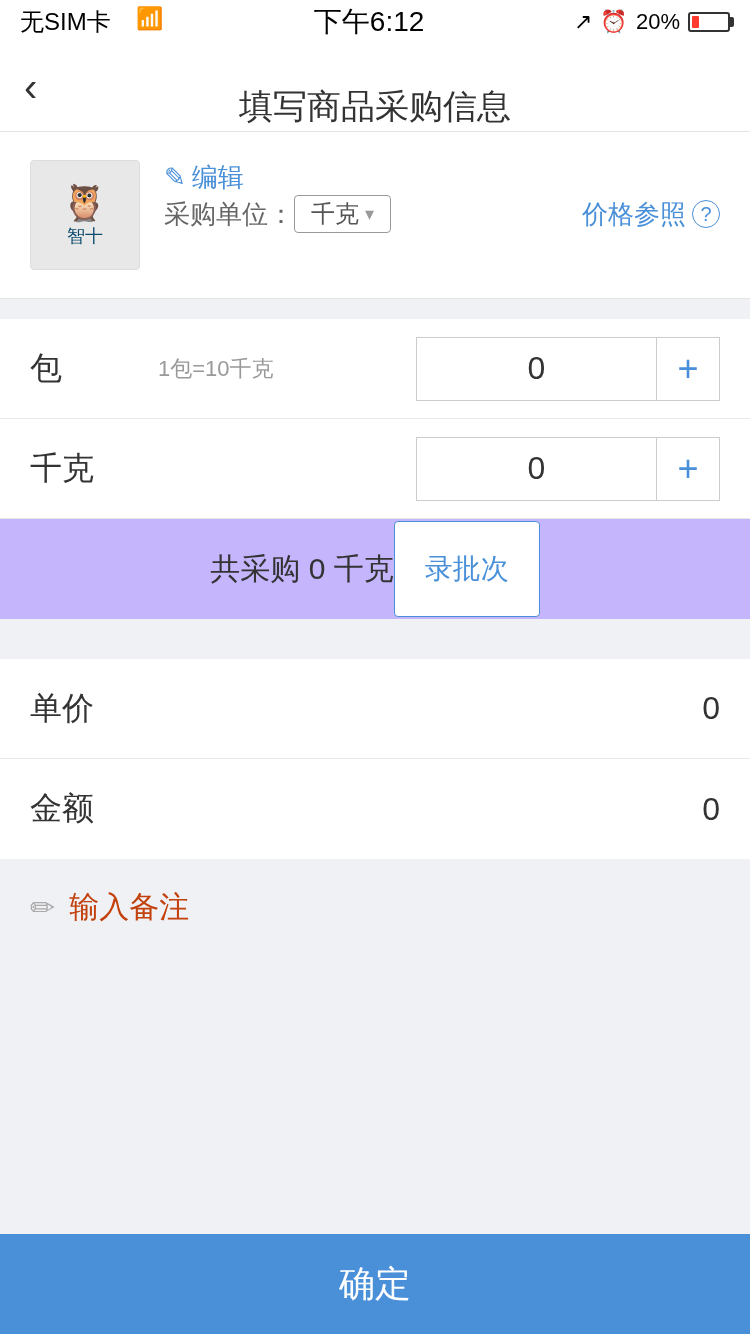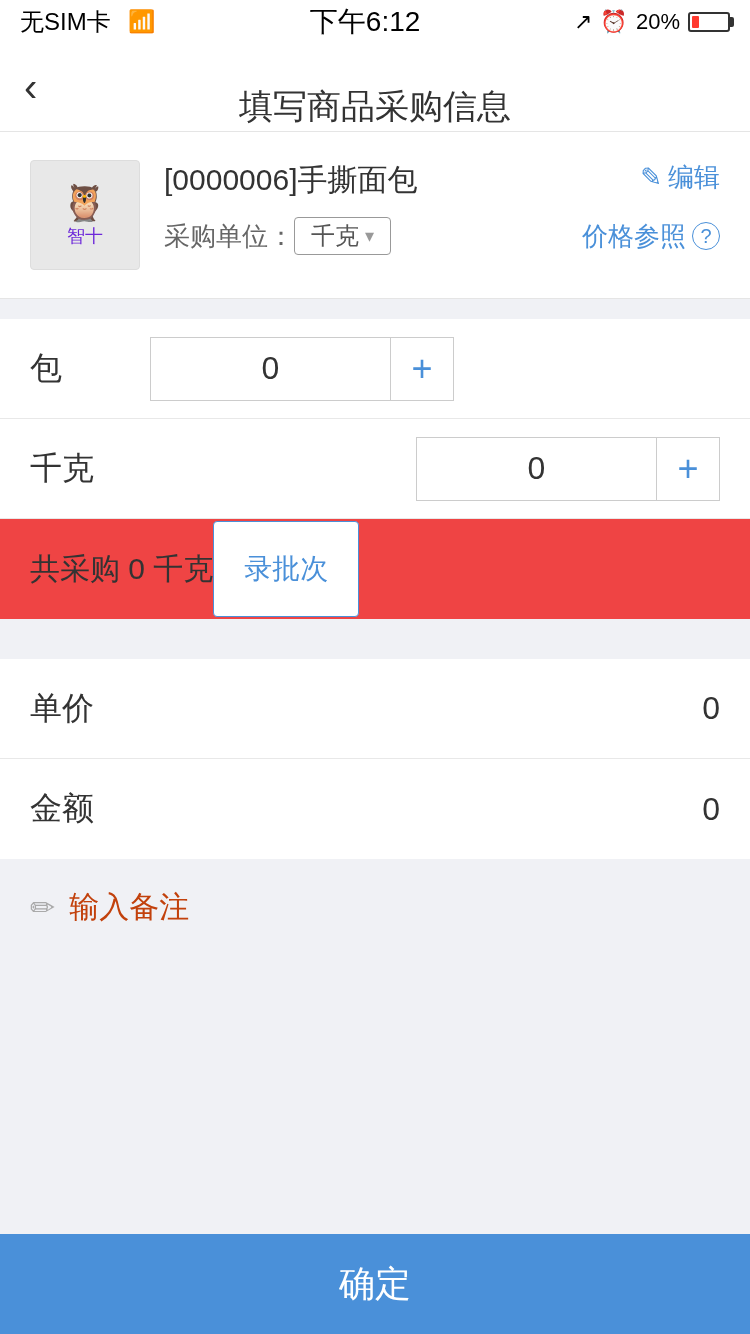--- a/index.html
+++ b/index.html
@@ -18,21 +18,21 @@
       width: 750px;
       height: 44px;
       background: #fff;
       display: flex;
       align-items: center;
       justify-content: space-between;
       padding: 0 20px;
       font-size: 24px;
       color: #000;
     }
-    .status-left { display: flex; align-items: center; gap: 18px; }
+    .status-left { display: flex; align-items: flex-start; gap: 26px; }
     .status-center { font-size: 28px; font-weight: 500; }
     .status-right { display: flex; align-items: center; gap: 8px; font-size: 22px; }
     .battery-icon {
       width: 42px; height: 20px; border: 2px solid #333; border-radius: 3px; position: relative; display: inline-flex; align-items: center; padding: 2px;
     }
     .battery-icon::after {
       content: ''; position: absolute; right: -6px; top: 50%; transform: translateY(-50%); width: 4px; height: 10px; background: #333; border-radius: 0 2px 2px 0;
     }
     .battery-fill {
       width: 20%; height: 100%; background: #ff3b30; border-radius: 1px;
@@ -199,24 +199,24 @@
       justify-content: center;
       font-size: 36px;
       color: #4a90d9;
       cursor: pointer;
     }
 
     
     .summary-row {
       display: flex;
       align-items: center;
-      justify-content: flex-start;
+      justify-content: center;
       padding: 0 30px;
       height: 100px;
-      background: #ef4444;
+      background: #c4b5fd;
     }
     .summary-text {
       font-size: 30px;
       color: #333;
     }
     .batch-btn {
       border: 1px solid #4a90d9;
       color: #4a90d9;
       background: #fff;
       font-size: 28px;
@@ -320,26 +320,25 @@
 
 <div class="nav-bar">
   <span class="nav-back">‹</span>
   <span class="nav-title">填写商品采购信息</span>
 </div>
 
 <div class="product-card">
   <div class="product-image">
     <div class="product-image-inner">
       <span class="owl-icon">🦉</span>
-      <span style="font-size:18px;color:#6d28d9;">智十</span>
+      <span style="font-size:18px;color:#0c4a6e;">智十</span>
     </div>
   </div>
   <div class="product-info">
     <div class="product-top-row">
-      <span class="product-name">[0000006]手撕面包</span>
       <span class="edit-link">
         <span>✎</span>
         <span>编辑</span>
       </span>
     </div>
     <div class="product-meta">
       <div class="purchase-unit">
         <span>采购单位：</span>
         <div class="unit-badge">
           <span>千克</span>
@@ -352,20 +351,21 @@
       </div>
     </div>
   </div>
 </div>
 
 <div class="section-divider"></div>
 
 <div class="input-section">
   <div class="input-row">
     <span class="input-label">包</span>
+    <span class="input-sub">1包=10千克</span>
     <div class="input-control">
       <input class="number-input" type="text" value="0" style="">
       <div class="plus-btn">+</div>
     </div>
   </div>
 
   <div class="input-row">
     <span class="input-label">千克</span>
     <span class="input-sub" style="flex:1;"></span>
     <div class="input-control">

